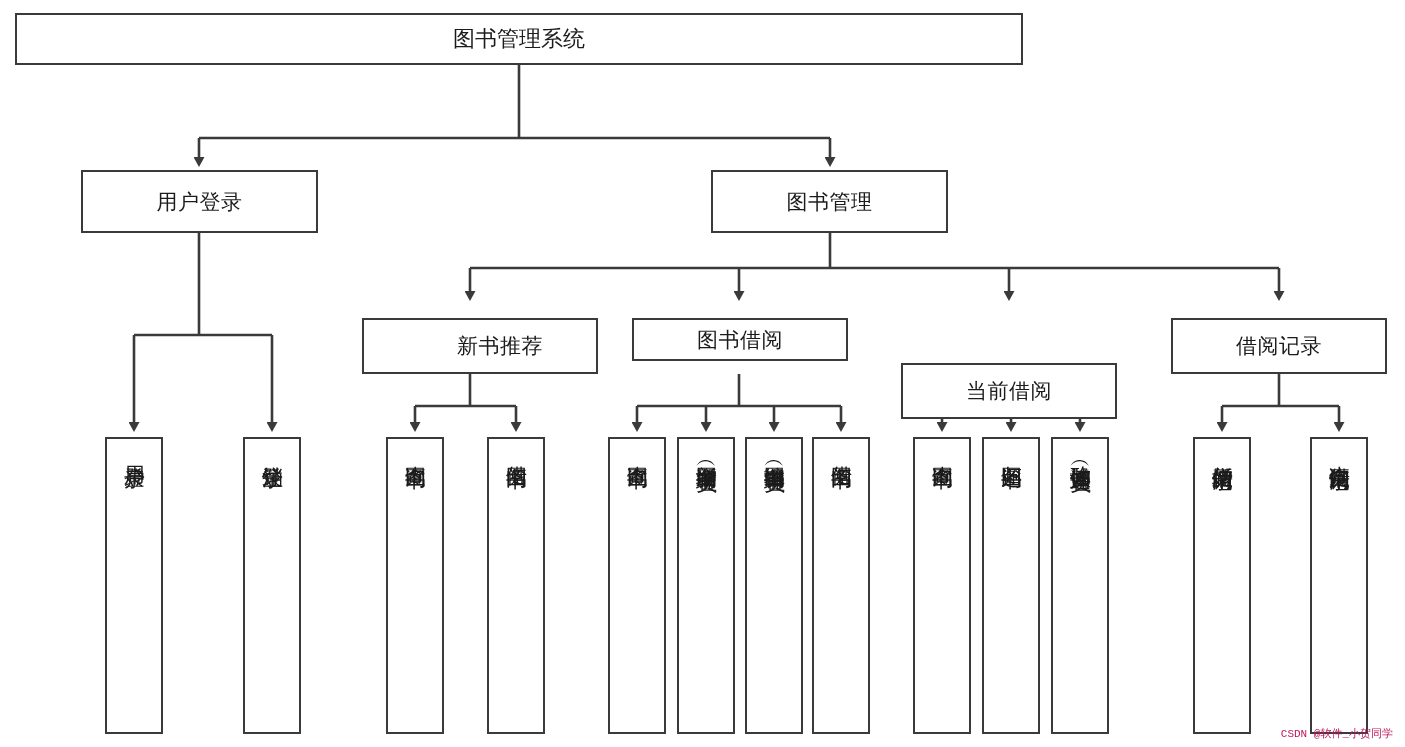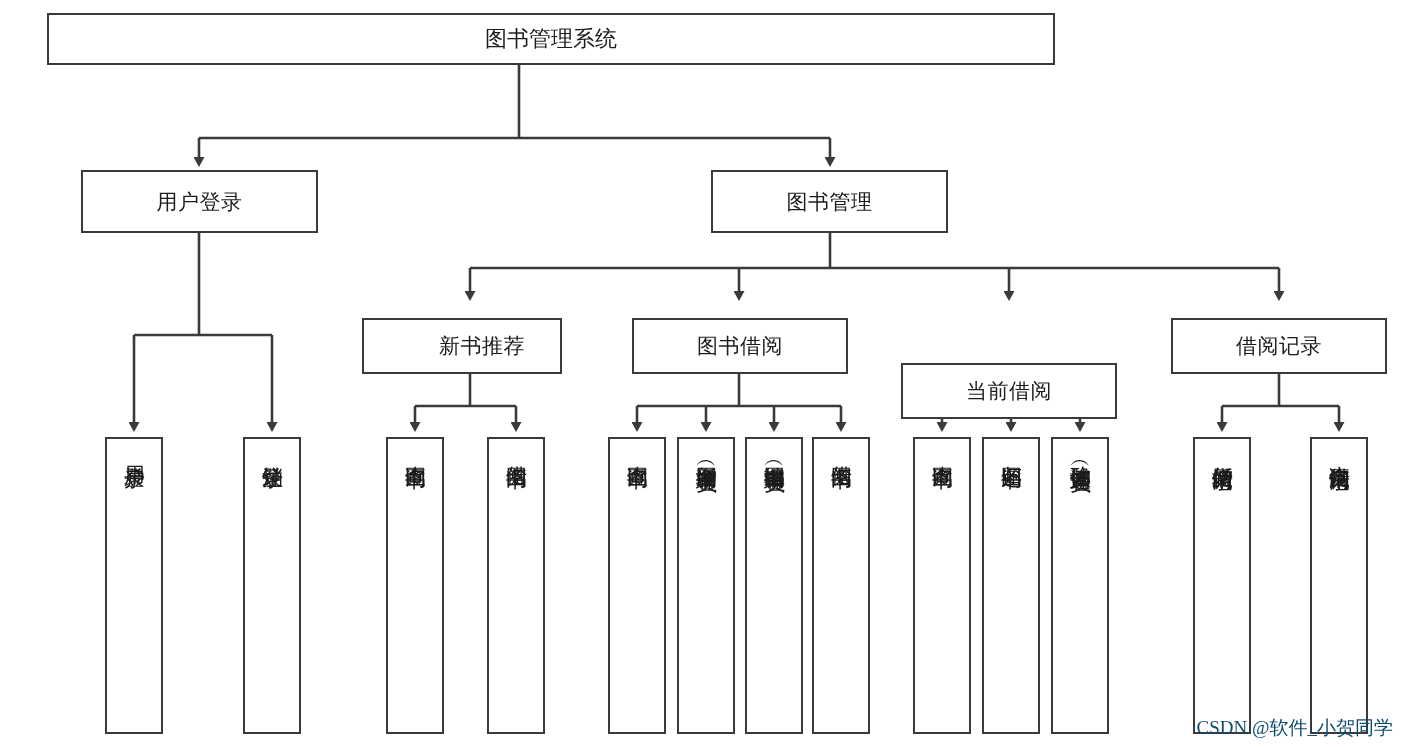--- a/index.html
+++ b/index.html
@@ -53,25 +53,25 @@
     text-orientation: upright;
     line-height: 1.18;
     letter-spacing: 1px;
     white-space: nowrap;
     text-align: left;
   }
   .watermark {
     position: absolute;
     right: 12px;
     bottom: 6px;
-    font-size: 19px;
-    color: #0c4a6e;
+    font-size: 11px;
+    color: #be185d;
     z-index: 5;
     white-space: nowrap;
-    font-family: Liberation Serif, serif;
+    font-family: Liberation Mono, monospace;
   }
 </style>
 </head>
 <body>
 
 <div id="canvas">
 
   <svg class="wires" viewBox="0 0 1405 747">
     <defs>
       <marker id="arrow" markerWidth="10" markerHeight="11" refX="1" refY="5.5" orient="auto" markerUnits="userSpaceOnUse">
@@ -115,35 +115,35 @@
       <path d="M1011,406 L1011,423" marker-end="url(#arrow)"></path>
       <path d="M1080,406 L1080,423" marker-end="url(#arrow)"></path>
 
       <path d="M1279,374 L1279,406"></path>
       <path d="M1222,406 L1339,406"></path>
       <path d="M1222,406 L1222,423" marker-end="url(#arrow)"></path>
       <path d="M1339,406 L1339,423" marker-end="url(#arrow)"></path>
     </g>
   </svg>
 
-  <div class="node root" style="left:15px; top:13px; width:1008px; height:52px;margin-left:32px;">
+  <div class="node root" style="left:15px; top:13px; width:1008px; height:52px;">
     <span>图书管理系统</span>
   </div>
 
   <div class="node h" style="left:81px; top:170px; width:237px; height:63px;">
     <span>用户登录</span>
   </div>
   <div class="node h" style="left:711px; top:170px; width:237px; height:63px;">
     <span>图书管理</span>
   </div>
 
-  <div class="node h" style="left:362px; top:318px; width:200px; height:56px;padding-left:40px;">
+  <div class="node h" style="left:362px; top:318px; width:236px; height:56px;padding-left:40px;">
     <span>新书推荐</span>
   </div>
-  <div class="node h" style="left:632px; top:318px; width:216px; height:56px;">
+  <div class="node h" style="left:632px; top:318px; width:216px; height:43px;">
     <span>图书借阅</span>
   </div>
   <div class="node h" style="left:901px; top:318px; width:216px; height:56px;margin-top:45px;">
     <span>当前借阅</span>
   </div>
   <div class="node h" style="left:1171px; top:318px; width:216px; height:56px;align-items:center;">
     <span>借阅记录</span>
   </div>
 
   <div class="node leaf" style="left:105px; top:437px; width:58px; height:297px;">

